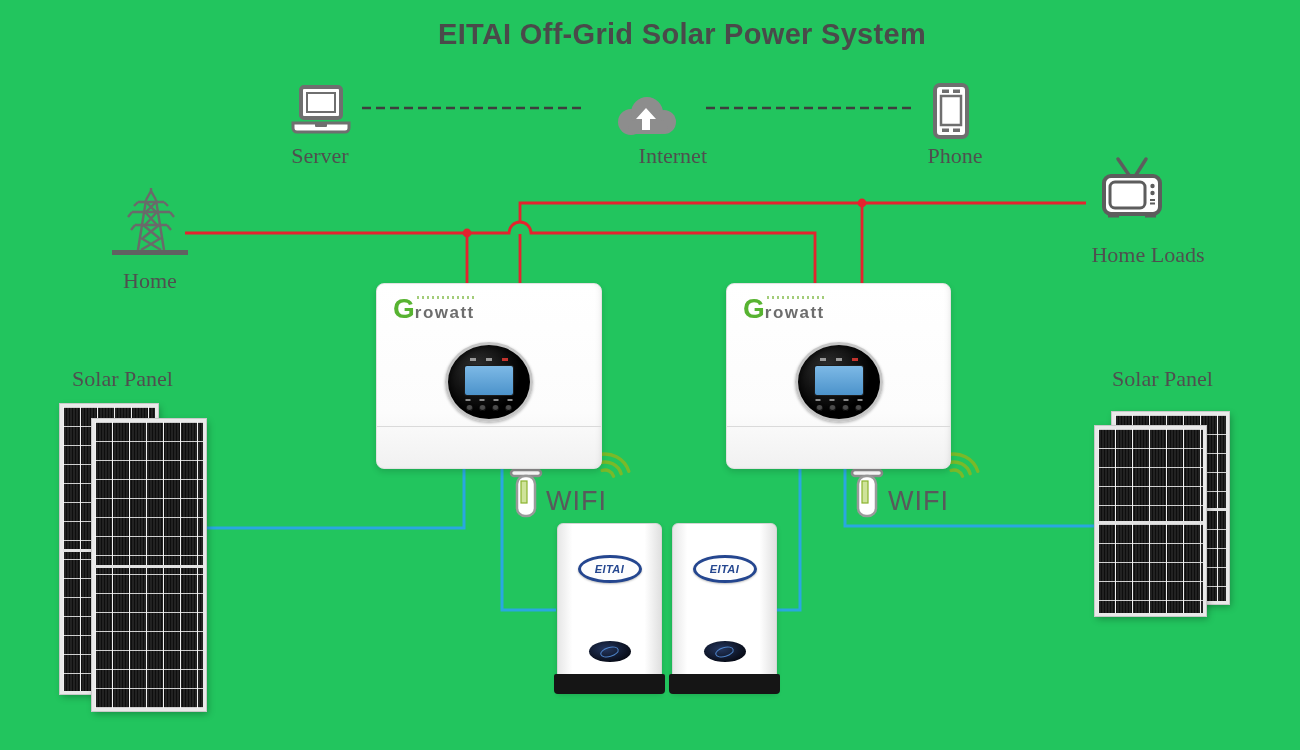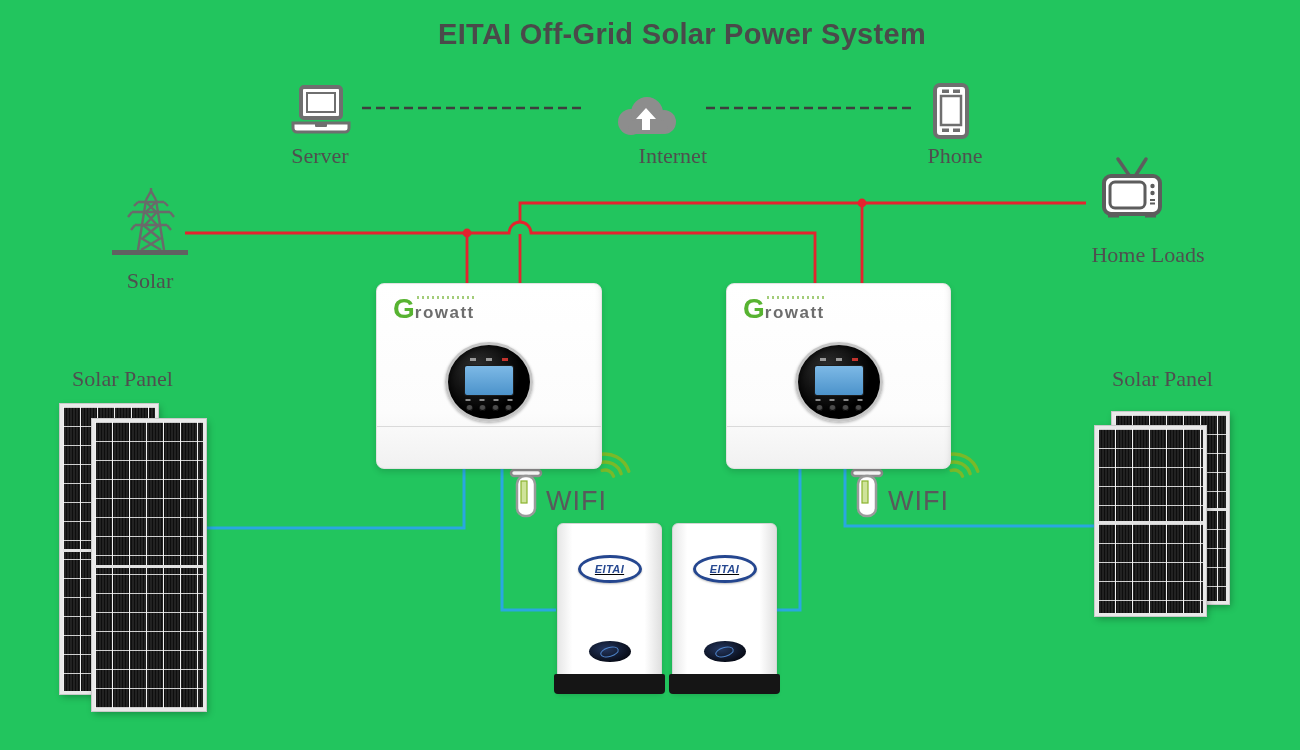--- a/index.html
+++ b/index.html
@@ -44,21 +44,21 @@
   .inv-btns i{width:6px;height:6px;border-radius:50%;background:#4c4c4c;box-shadow:inset 0 -1px 1px #000;}
 
   
   .battery{position:absolute;z-index:3;width:103px;height:168px;border-radius:6px 6px 3px 3px;
     background:linear-gradient(90deg,#e7e7e7 0%,#ffffff 14%,#ffffff 84%,#e0e0e0 100%);
     border:1px solid #d4d4d4;box-shadow:0 2px 5px rgba(0,0,0,.15);}
   .battery .base{position:absolute;left:-4px;right:-4px;bottom:-2px;height:20px;background:#151515;
     border-radius:2px 2px 4px 4px;}
   .battery .logo{position:absolute;top:31px;left:50%;transform:translateX(-50%);width:58px;height:22px;
     border:3px solid #24468f;border-radius:50%;background:#fdfdfd;display:flex;align-items:center;
-    justify-content:center;box-shadow:0 1px 2px rgba(0,0,0,.25);text-decoration:underline;}
+    justify-content:center;box-shadow:0 1px 2px rgba(0,0,0,.25);}
   .battery .logo span{font-style:italic;font-weight:700;font-size:11px;color:#24468f;letter-spacing:.4px;}
   .battery .display{position:absolute;bottom:30px;left:50%;transform:translateX(-50%);width:42px;height:21px;
     border-radius:50%;background:radial-gradient(ellipse at 40% 38%,#24365e,#080c18 72%);}
   .battery .display::after{content:'';position:absolute;left:11px;top:6px;width:17px;height:8px;
     border:1.5px solid rgba(86,146,222,.85);border-radius:50%;transform:rotate(-16deg);}
 
   
   .wifi-text{position:absolute;z-index:2;font-size:27px;color:#58595b;letter-spacing:1px;}
 </style>
 </head>
@@ -137,21 +137,21 @@
         <path d="M24,24 H62 M20,29 L24,24 M66,29 L62,24"></path>
         <path d="M27,37 H59 M23,42 L27,37 M63,42 L59,37"></path>
         <path d="M38,14 L48,24 M48,14 L38,24"></path>
         <path d="M37,24 L49,37 M49,24 L37,37"></path>
         <path d="M35,37 L51,50 M51,37 L35,50"></path>
         <path d="M33,50 L53,62 M53,50 L33,62"></path>
       </g>
       <rect x="4" y="62" width="76" height="5" fill="#616161"></rect>
     </svg>
   </div>
-  <div class="lbl" style="left:90px;top:268px;width:120px;">Solar</div>
+  <div class="lbl" style="left:90px;top:268px;width:120px;">Home</div>
 
   <div class="icon" style="left:1098px;top:156px;">
     <svg width="68" height="62" viewBox="0 0 68 62">
       <g stroke="#5d5d5d" stroke-width="3.5" stroke-linecap="round" fill="none">
         <path d="M20,3 L33,22 M48,3 L36,22"></path>
       </g>
       <rect x="6" y="20" width="56" height="38" rx="7" fill="#fff" stroke="#5d5d5d" stroke-width="4"></rect>
       <rect x="12" y="26" width="35" height="26" rx="5" fill="#fff" stroke="#5d5d5d" stroke-width="3"></rect>
       <circle cx="54.5" cy="30" r="2.2" fill="#5d5d5d"></circle>
       <circle cx="54.5" cy="37" r="2.2" fill="#5d5d5d"></circle>

